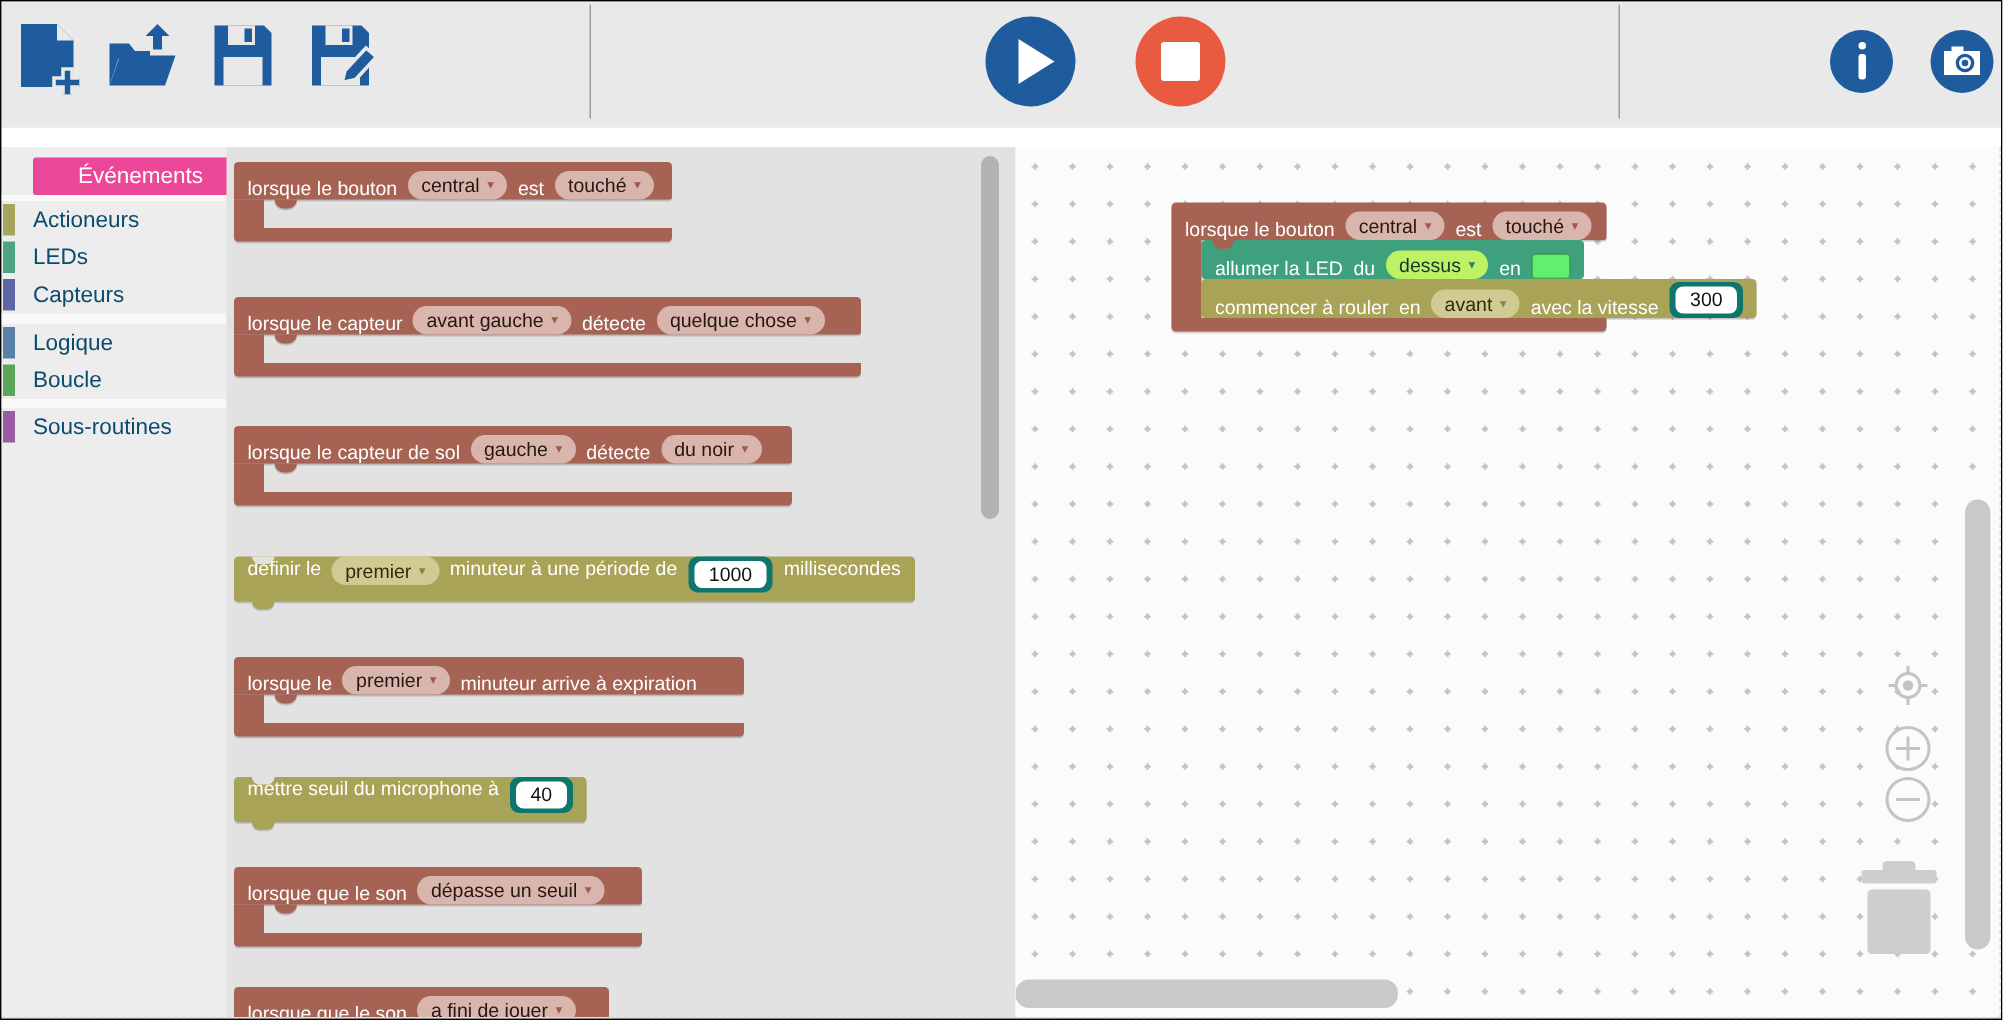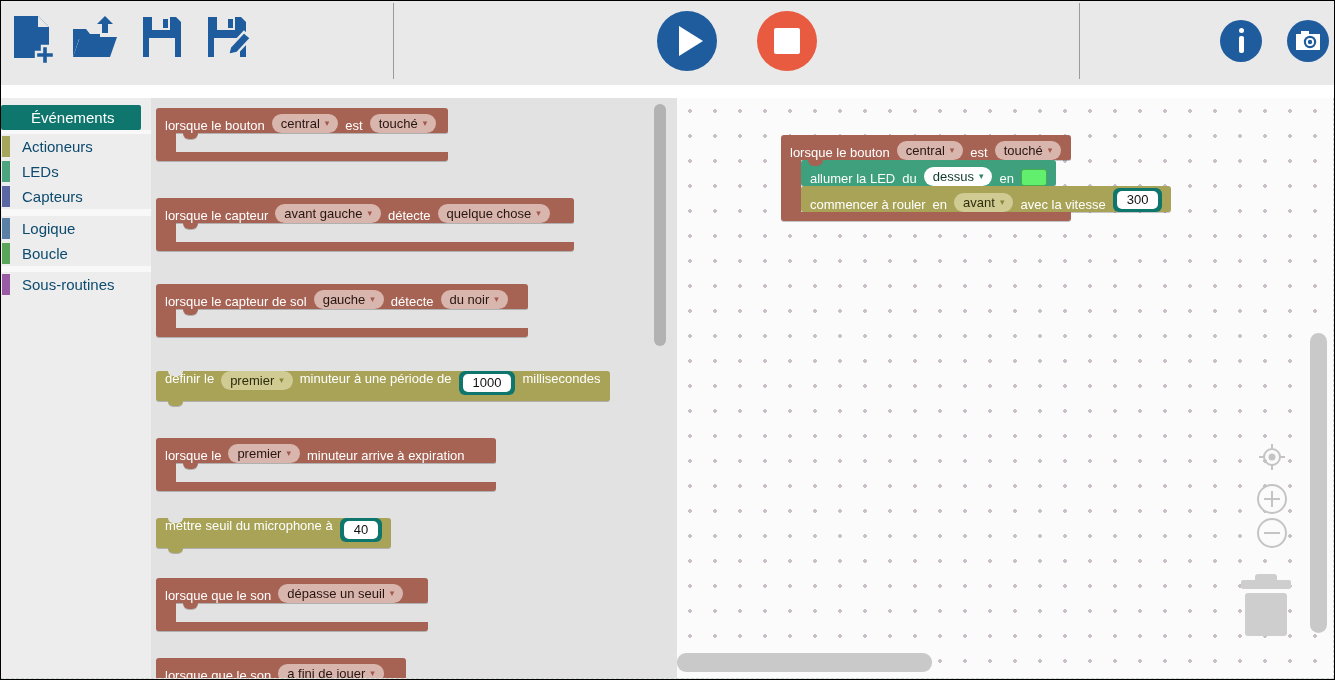--- a/index.html
+++ b/index.html
@@ -57,21 +57,21 @@
   .stmt{position:absolute;display:flex;align-items:flex-start;gap:7px;height:30px;padding:0 9px;color:#fff;
         font-size:13px;border-radius:3px;white-space:nowrap;filter:drop-shadow(0 1px 0 rgba(0,0,0,.22))}
   .stmt::before{content:"";position:absolute;left:12px;top:0;width:15px;height:5px;background:#e2e2e2;border-radius:0 0 6px 6px}
   .stmt::after{content:"";position:absolute;left:12px;top:100%;width:15px;height:5px;border-radius:0 0 6px 6px}
   .stmt.olive::after{background:#a8a357}
 
   .dd{display:inline-flex;align-items:center;gap:5px;height:19px;padding:0 9px;border-radius:10px;font-size:13px;cursor:pointer}
   .dd .ar{font-size:9px;line-height:1}
   .brown .dd{background:#d9b6ad;color:#271511}.brown .dd .ar{color:#a2584e}
   .olive .dd,.stmt.olive .dd{background:#cfcb92;color:#2e2c0d}.olive .dd .ar,.stmt.olive .dd .ar{color:#8a8738}
-  .teal .dd{background:#ffffff;color:#0e3a2b}.teal .dd .ar{color:#2f8563}
+  .teal .dd{background:#bef264;color:#0e3a2b}.teal .dd .ar{color:#2f8563}
 
   .num{display:inline-flex;background:#0f766e;border-radius:6px;padding:3px 4px;cursor:text}
   .num b{background:#fff;border-radius:5px;padding:0 10px;font-size:13px;color:#111;font-weight:400;line-height:18px}
   .cf{width:26px;height:17px;border-radius:3px;border:1px solid rgba(0,0,0,.28);cursor:pointer}
 
   
   .wsctl{position:absolute;cursor:pointer}
   .sb{position:absolute;background:#c9c9c9;border-radius:9px;cursor:grab}
   .sb.fly{background:#b2b2b2}
 </style>
@@ -135,21 +135,21 @@
         </svg>
       </span>
     </button>
   </div>
 
   <div class="gapstrip"></div>
 
   <div class="content">
 
     <nav class="sidebar">
-      <div class="cat selected" style="background-color: #0f766e;">
+      <div class="cat selected" style="background-color: #ec4899; margin-left: 21px;">
         <span class="clabel">Événements</span>
       </div>
       <div class="cgap" style="height:4px"></div>
       <div class="cat">
         <span class="strip" style="background-color: rgb(165, 165, 91);"></span>
         <span class="clabel">Actioneurs</span>
       </div>
       <div class="cat">
         <span class="strip" style="background-color: rgb(77, 165, 128);"></span>
         <span class="clabel">LEDs</span>

